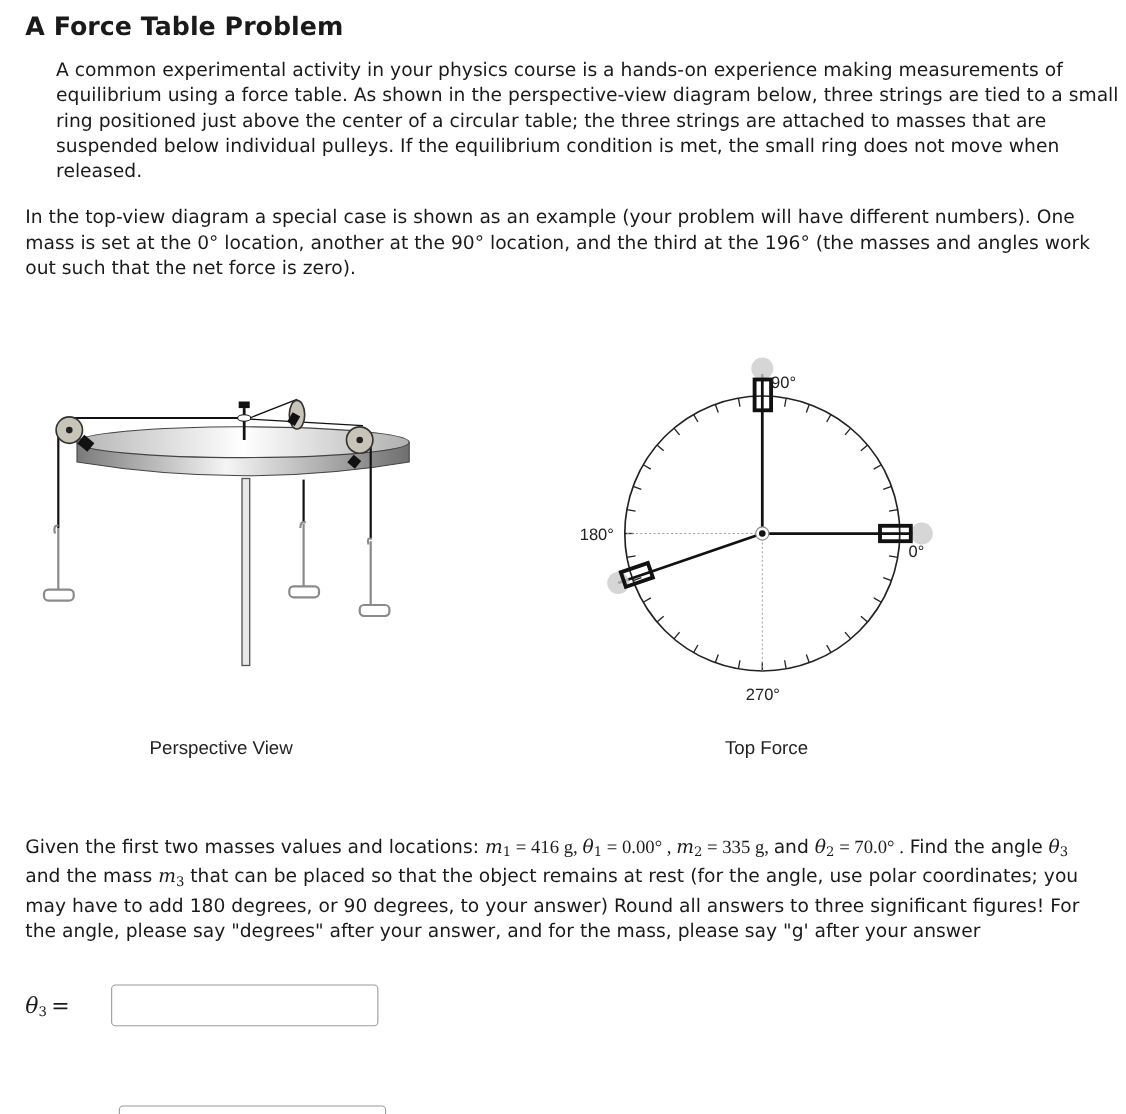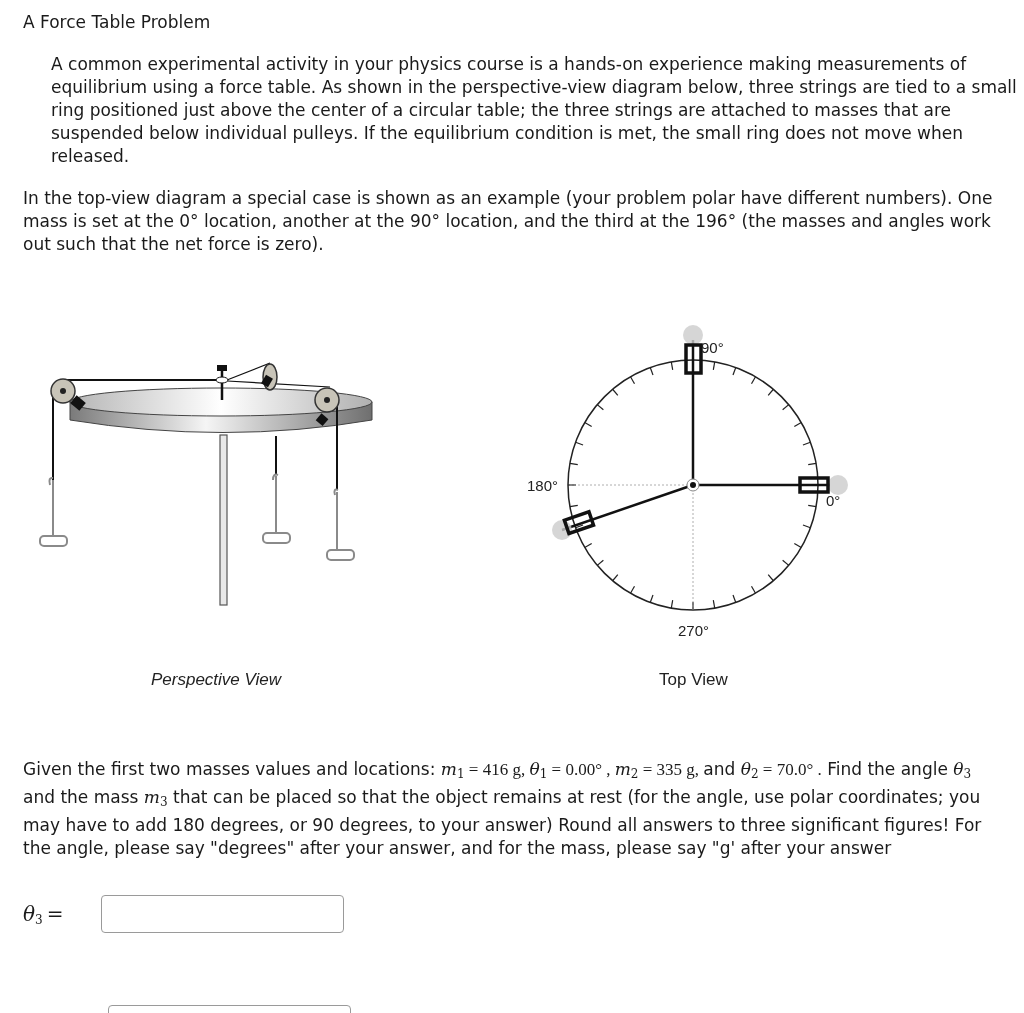--- a/index.html
+++ b/index.html
@@ -1,18 +1,18 @@
 <!DOCTYPE html>
 <html><head>
 <meta charset="utf-8">
 <style>
   html, body { margin: 0; padding: 0; background: #ffffff; }
   body { width: 1024px; height: 1013px; position: relative; overflow: hidden;
          font-family: "DejaVu Sans", sans-serif; color: #1a1a1a; }
-  .title { position: absolute; left: 23px; top: 12px; font-size: 17px; }
+  .title { position: absolute; left: 23px; top: 12px; font-size: 23px; font-weight: bold; }
   .para { position: absolute; left: 23px; width: 975px; font-size: 17px; line-height: 23px; }
   .p1 { top: 53px; margin-left: 28px; }
   .p2 { top: 187px; }
   .p3 { top: 758px; }
   .math { font-family: "DejaVu Serif", serif; font-style: italic; text-align: right; }
   .num { font-family: Liberation Serif, serif; }
   sub { font-size: 12px; vertical-align: -3px; font-style: normal; }
   .fig { position: absolute; }
   .caption { position: absolute; font-family: "Liberation Sans", sans-serif; font-size: 17px; color: #222; }
   .answer-row { position: absolute; left: 23px; display: flex; align-items: center; gap: 32px; }
@@ -22,21 +22,21 @@
                   background: #fff; font-size: 16px; padding: 0 8px; outline: none; }
 </style>
 </head>
 <body>
 
 <div class="title">A Force Table Problem</div>
 
 <div class="para p1">A common experimental activity in your physics course is a hands-on experience making measurements of equilibrium using a force table.  As shown in the perspective-view diagram below, three strings are tied to a small ring positioned just above the center of a circular table; the three strings are attached to masses that are suspended below individual pulleys. If the equilibrium condition is met, the small ring does not move when released.</div>
 
 <div class="para p2">
-  <span>In the top-view diagram a special case is shown as an example (your problem polar have different numbers).</span>
+  <span>In the top-view diagram a special case is shown as an example (your problem will have different numbers).</span>
   <span>One mass is set at the 0° location, another at the 90° location, and the third at the 196° (the masses and angles work out such that the net force is zero).</span>
 </div>
 
 <svg class="fig" style="left:30px; top:340px;" width="360" height="280" viewBox="0 0 360 280">
   <defs>
     <linearGradient id="rim" x1="0" x2="1" y1="0" y2="0">
       <stop offset="0" stop-color="#7a7a7a"></stop>
       <stop offset="0.45" stop-color="#f5f5f5"></stop>
       <stop offset="1" stop-color="#6f6f6f"></stop>
     </linearGradient>
@@ -141,22 +141,22 @@
     <rect x="46" y="196" width="26" height="14" fill="none" stroke="#111" stroke-width="3.5"></rect>
   </g>
   <circle cx="173" cy="165" r="6" fill="#fff" stroke="#888" stroke-width="1"></circle>
   <circle cx="173" cy="165" r="3" fill="#111"></circle>
   <text x="181" y="33" font-family="Liberation Sans, sans-serif" font-size="15" fill="#222">90°</text>
   <text x="306" y="186" font-family="Liberation Sans, sans-serif" font-size="15" fill="#222">0°</text>
   <text x="7" y="171" font-family="Liberation Sans, sans-serif" font-size="15" fill="#222">180°</text>
   <text x="158" y="316" font-family="Liberation Sans, sans-serif" font-size="15" fill="#222">270°</text>
 </svg>
 
-<div class="caption" style="left:151px; top:670px;font-style:italic;">Perspective View</div>
-<div class="caption" style="left:659px; top:670px;">Top View</div>
+<div class="caption" style="left:136px; top:670px;">Perspective View</div>
+<div class="caption" style="left:659px; top:670px;">Top Force</div>
 
 <div class="para p3">
   <span>Given the first two masses values and locations: </span><span class="math"><span>m</span><sub>1</sub></span><span class="num"> = 416 g, </span><span class="math"><span>θ</span><sub>1</sub></span><span class="num"> = 0.00° , </span><span class="math"><span>m</span><sub>2</sub></span><span class="num"> = 335 g, </span><span>and </span><span class="math"><span>θ</span><sub>2</sub></span><span class="num"> = 70.0° .</span><span> Find the angle </span><span class="math"><span>θ</span><sub>3</sub></span><span>  and the mass </span><span class="math"><span>m</span><sub>3</sub></span><span>  that can be placed so that the object remains at rest (for the angle, use polar coordinates; you may have to add 180 degrees, or 90 degrees, to your answer) Round all answers to three significant figures! For the angle, please say "degrees" after your answer, and for the mass, please say "g' after your answer</span>
 </div>
 
 <div class="answer-row" style="top:895px;">
   <span class="answer-label"><span>θ</span><sub>3</sub><span class="eq">=</span></span>
   <input class="answer-input" type="text" style="width: 243px;" value="">
 </div>
 

